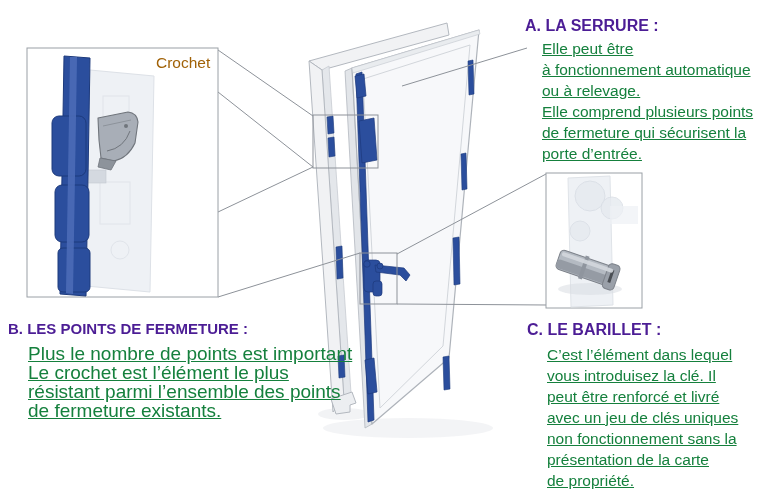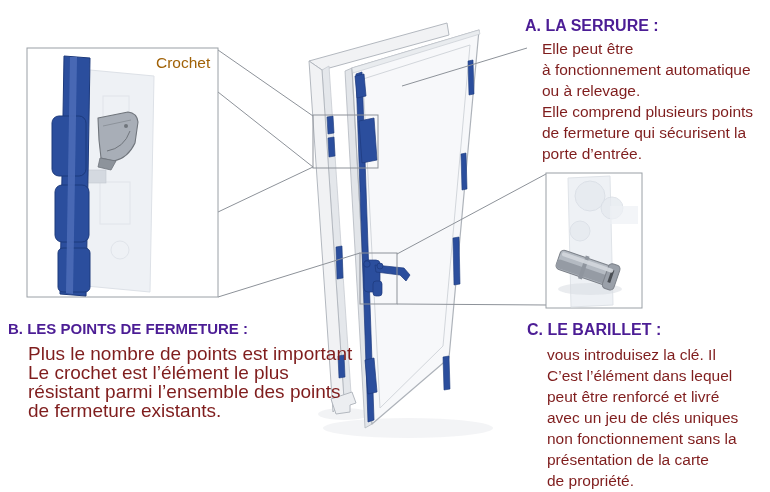--- a/index.html
+++ b/index.html
@@ -1,21 +1,21 @@
 <!DOCTYPE html>
 <html><head>
 <meta charset="utf-8">
 <style>
   html,body{margin:0;padding:0;background:#ffffff;}
   .canvas{position:relative;width:770px;height:492px;background:#ffffff;overflow:hidden;
           font-family:"Liberation Sans", sans-serif;color:#55575b;}
   .art{position:absolute;left:0;top:0;}
   .txt{position:absolute;}
   .heading{font-weight:700;color:#4c1d95;white-space:nowrap;}
-  .bodyline{white-space:nowrap;color:#7f1d1d;}
+  .bodyline{white-space:nowrap;color:#15803d;text-decoration:underline;}
   
   .a-head{left:525px;top:17px;font-size:16px;}
   .a-body{left:542px;top:38px;font-size:15.5px;line-height:21px;}
   
   .b-head{left:8px;top:320px;font-size:15px;}
   .b-body{left:28px;top:344px;font-size:19px;line-height:19px;}
   
   .c-head{left:527px;top:321px;font-size:16px;}
   .c-body{left:547px;top:344px;font-size:15.5px;line-height:21px;}
   
@@ -151,22 +151,22 @@
   <div class="txt heading b-head">B. LES POINTS DE FERMETURE :</div>
   <div class="txt b-body">
     <div class="bodyline">Plus le nombre de points est important</div>
     <div class="bodyline">Le crochet est l’élément le plus</div>
     <div class="bodyline">résistant parmi l’ensemble des points</div>
     <div class="bodyline">de fermeture existants.</div>
   </div>
 
   <div class="txt heading c-head">C. LE BARILLET :</div>
   <div class="txt c-body">
+    <div class="bodyline">C’est l’élément dans lequel</div>
     <div class="bodyline">vous introduisez la clé. Il</div>
-    <div class="bodyline">C’est l’élément dans lequel</div>
     <div class="bodyline">peut être renforcé et livré</div>
     <div class="bodyline">avec un jeu de clés uniques</div>
     <div class="bodyline">non fonctionnement sans la</div>
     <div class="bodyline">présentation de la carte</div>
     <div class="bodyline">de propriété.</div>
   </div>
 
 </div>
 
 </body></html>

